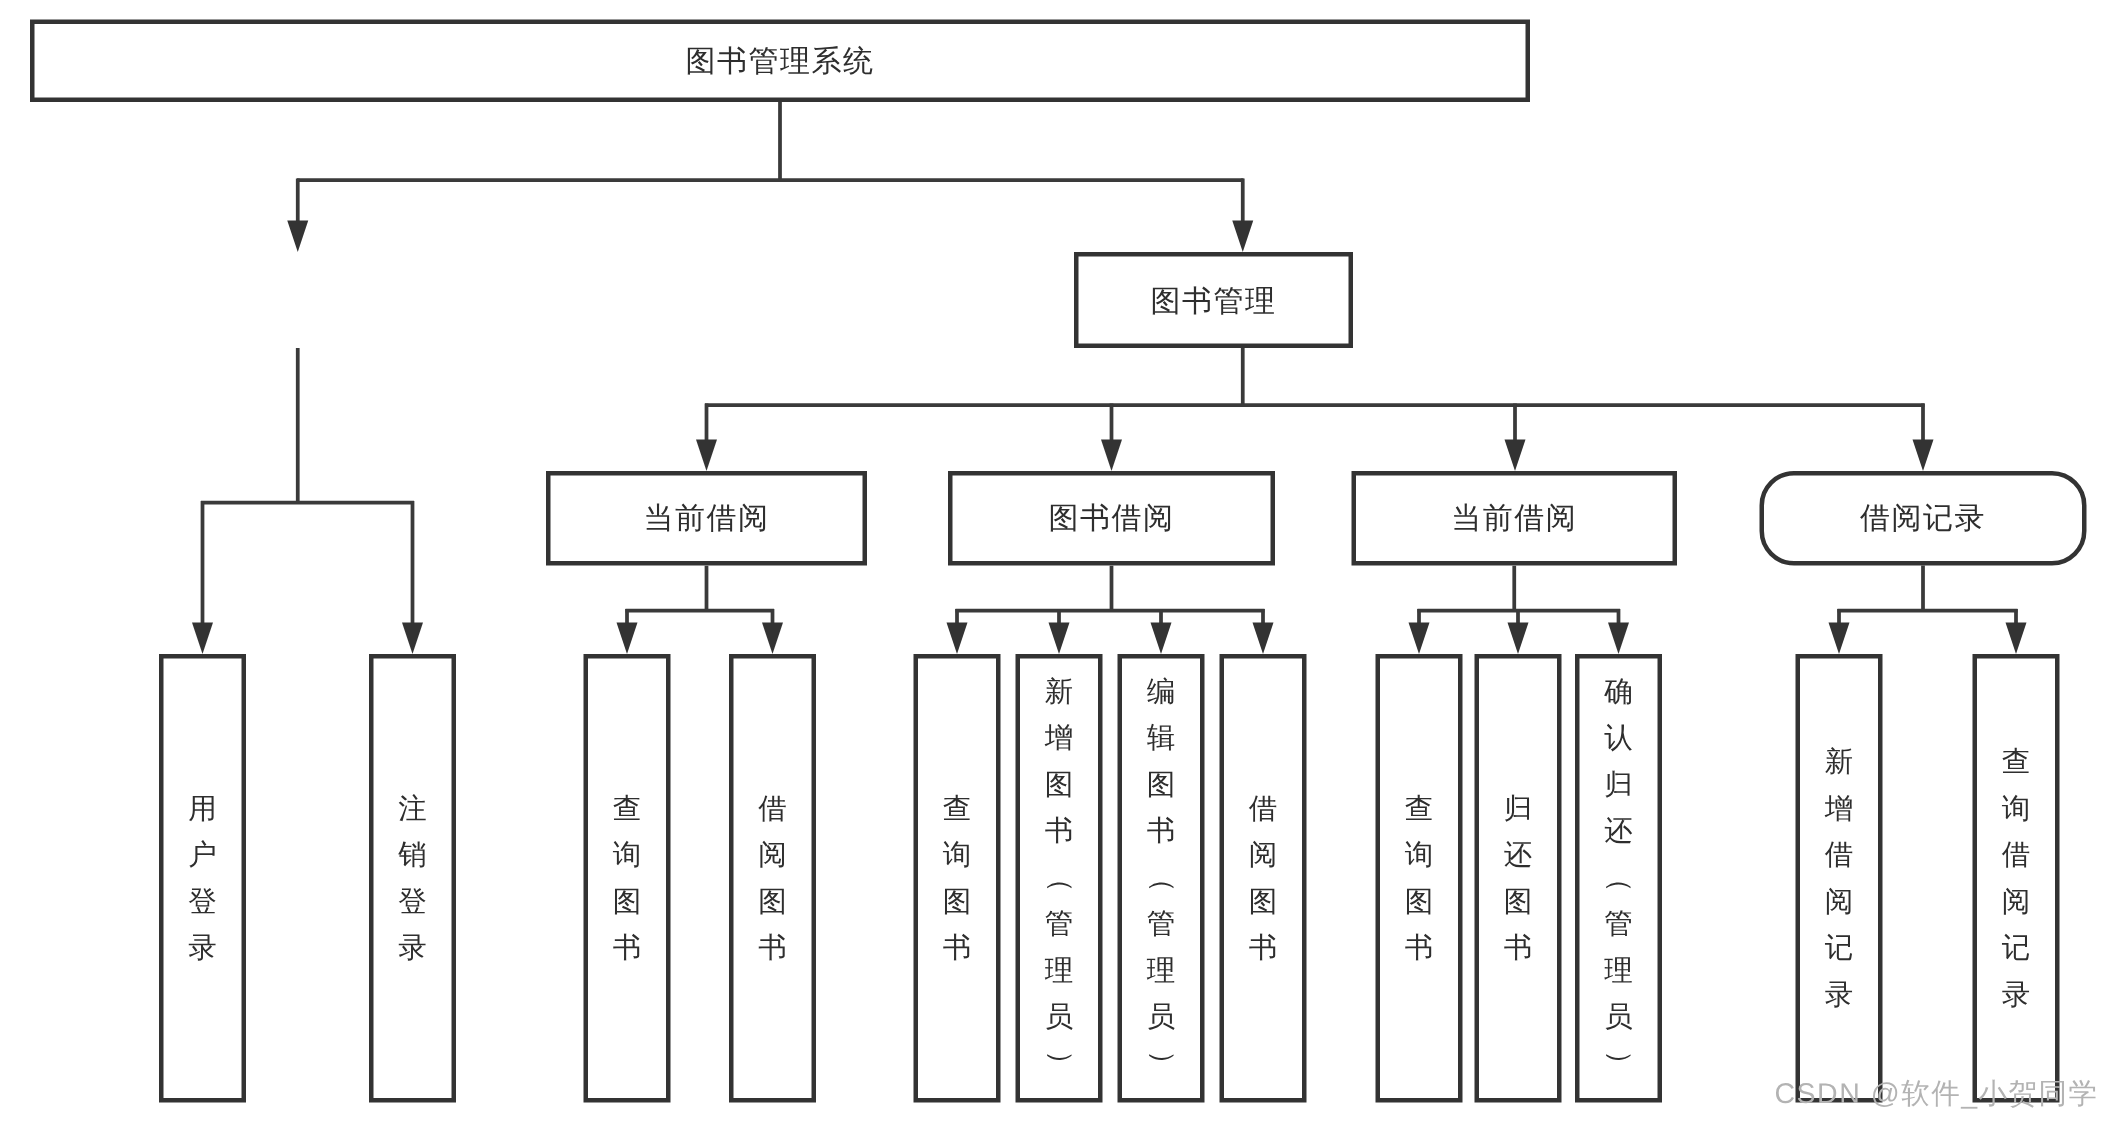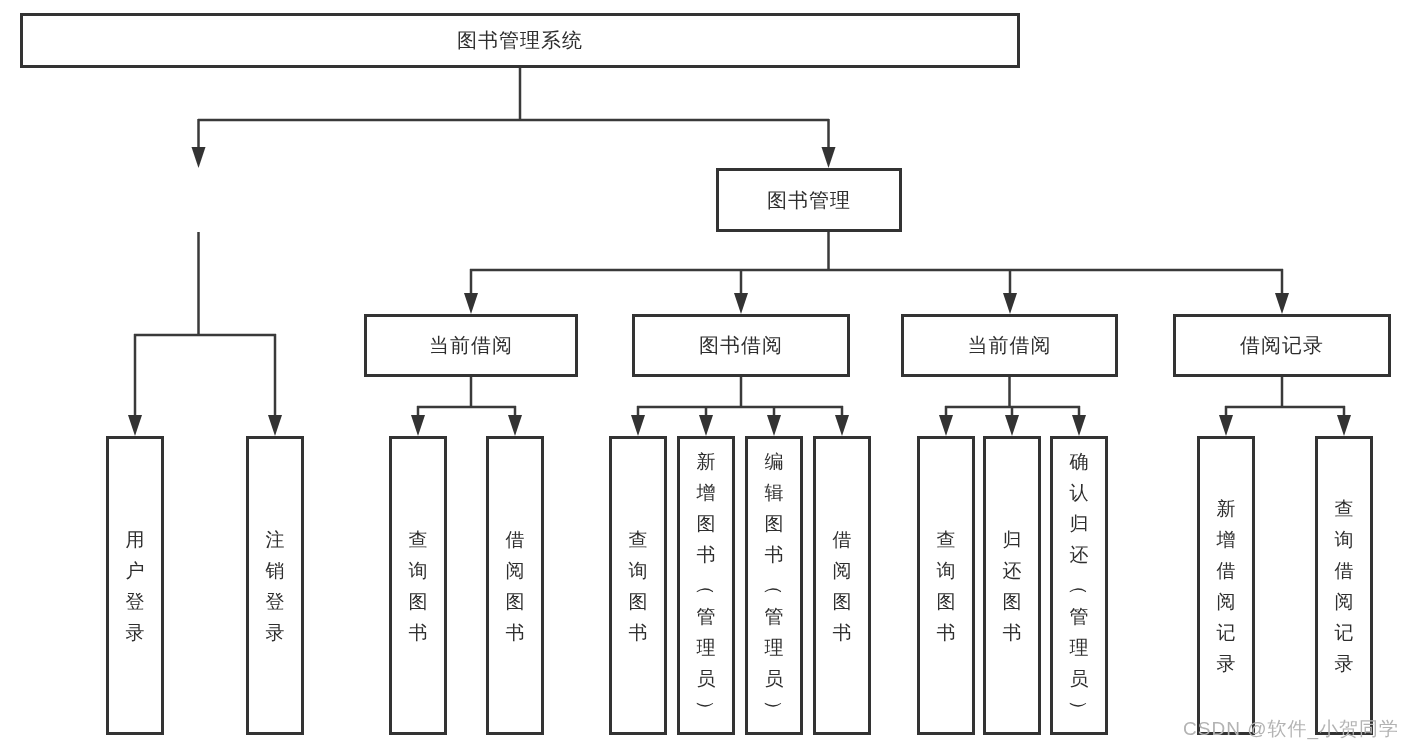--- a/index.html
+++ b/index.html
@@ -141,21 +141,21 @@
 
   <div class="box lvl3" style="left:364px;width:214px;">
     <span class="hlabel">当前借阅</span>
   </div>
   <div class="box lvl3" style="left:632px;width:218px;text-align:right;">
     <span class="hlabel">图书借阅</span>
   </div>
   <div class="box lvl3" style="left:901px;width:217px;">
     <span class="hlabel">当前借阅</span>
   </div>
-  <div class="box lvl3" style="left:1173px;width:218px;">
+  <div class="box lvl3" style="left:1173px;width:218px;border-radius:23px;">
     <span class="hlabel">借阅记录</span>
   </div>
 
   <div class="box vbox" style="left:106px;">
       <span class="vchar">用</span>
       <span class="vchar">户</span>
       <span class="vchar">登</span>
       <span class="vchar">录</span>
     </div>
   <div class="box vbox" style="left:246px;">

